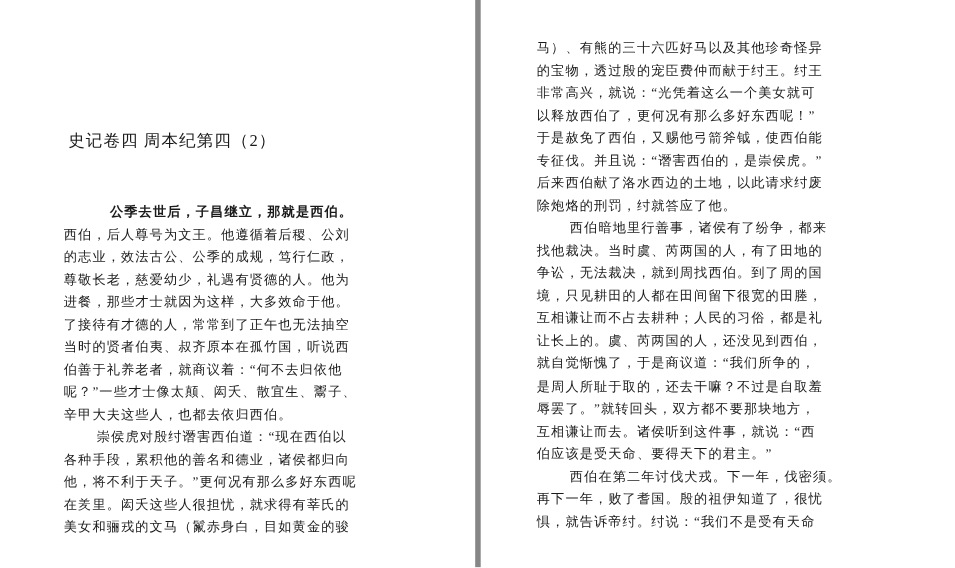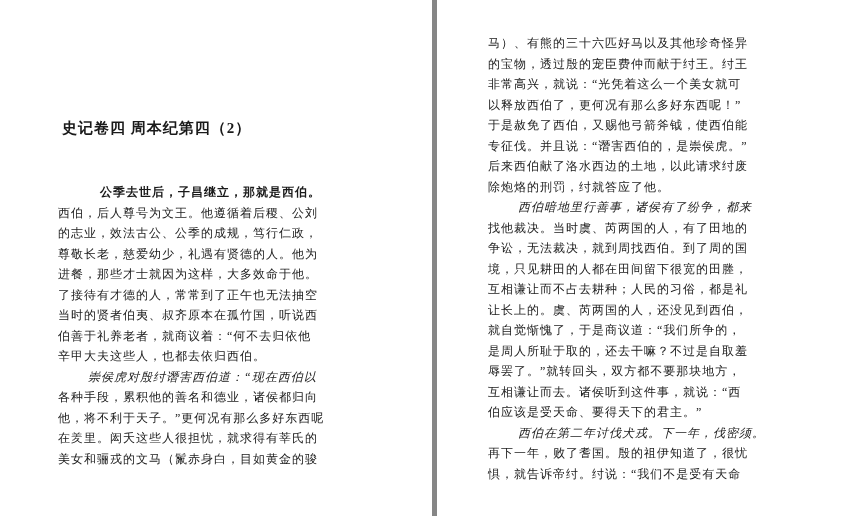--- a/index.html
+++ b/index.html
@@ -16,53 +16,53 @@
     left:432px;top:0;
     width:5px;height:516px;
     background:#868686;
   }
   .chapter-title{
     position:absolute;
     left:62px;top:119px;
     font-size:15px;
     letter-spacing:1px;
     white-space:nowrap;
-    font-weight:bold;
   }
   .col{
     position:absolute;
     white-space:nowrap;
   }
   .col-left{left:58px;top:182px;width:346px;}
   .col-right{left:488px;top:33px;width:356px;}
   .line{
     height:20.5px;
     line-height:20.5px;
     font-size:12px;
     letter-spacing:1px;
   }
   .ind-1{padding-left:42px;font-weight:bold;}
-  .ind-2{padding-left:30px;font-style:italic;}
+  .ind-2{padding-left:30px;}
 </style>
 </head>
 <body>
 
 <div class="page">
 
   <div class="chapter-title">史记卷四 周本纪第四（2）</div>
 
   <div class="col col-left">
     <div class="line ind-1">公季去世后，子昌继立，那就是西伯。</div>
     <div class="line">西伯，后人尊号为文王。他遵循着后稷、公刘</div>
     <div class="line">的志业，效法古公、公季的成规，笃行仁政，</div>
     <div class="line">尊敬长老，慈爱幼少，礼遇有贤德的人。他为</div>
     <div class="line">进餐，那些才士就因为这样，大多效命于他。</div>
     <div class="line">了接待有才德的人，常常到了正午也无法抽空</div>
     <div class="line">当时的贤者伯夷、叔齐原本在孤竹国，听说西</div>
     <div class="line">伯善于礼养老者，就商议着：“何不去归依他</div>
+    <div class="line">呢？”一些才士像太颠、闳夭、散宜生、鬻子、</div>
     <div class="line">辛甲大夫这些人，也都去依归西伯。</div>
     <div class="line ind-2">崇侯虎对殷纣谮害西伯道：“现在西伯以</div>
     <div class="line">各种手段，累积他的善名和德业，诸侯都归向</div>
     <div class="line">他，将不利于天子。”更何况有那么多好东西呢</div>
     <div class="line">在羑里。闳夭这些人很担忧，就求得有莘氏的</div>
     <div class="line">美女和骊戎的文马（鬣赤身白，目如黄金的骏</div>
   </div>
 
   <div class="divider"></div>
 

